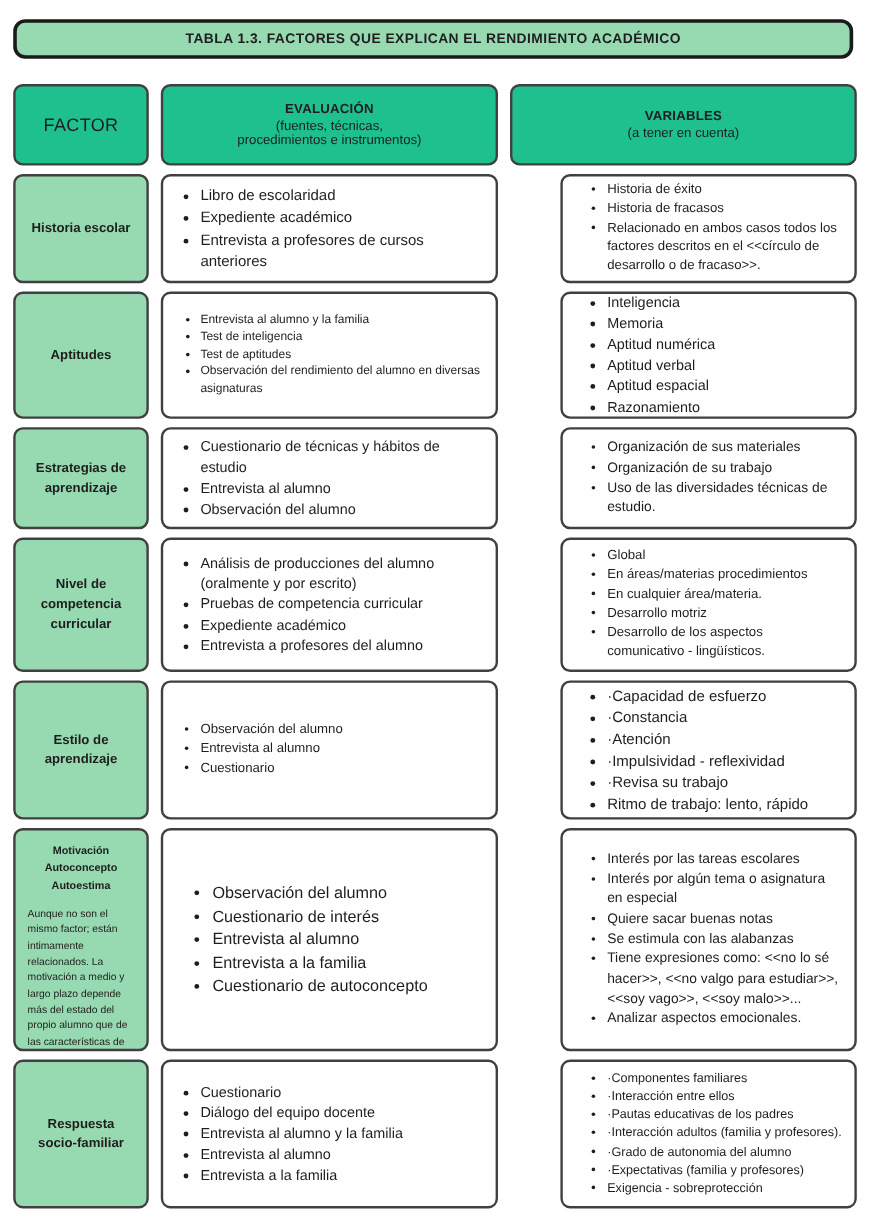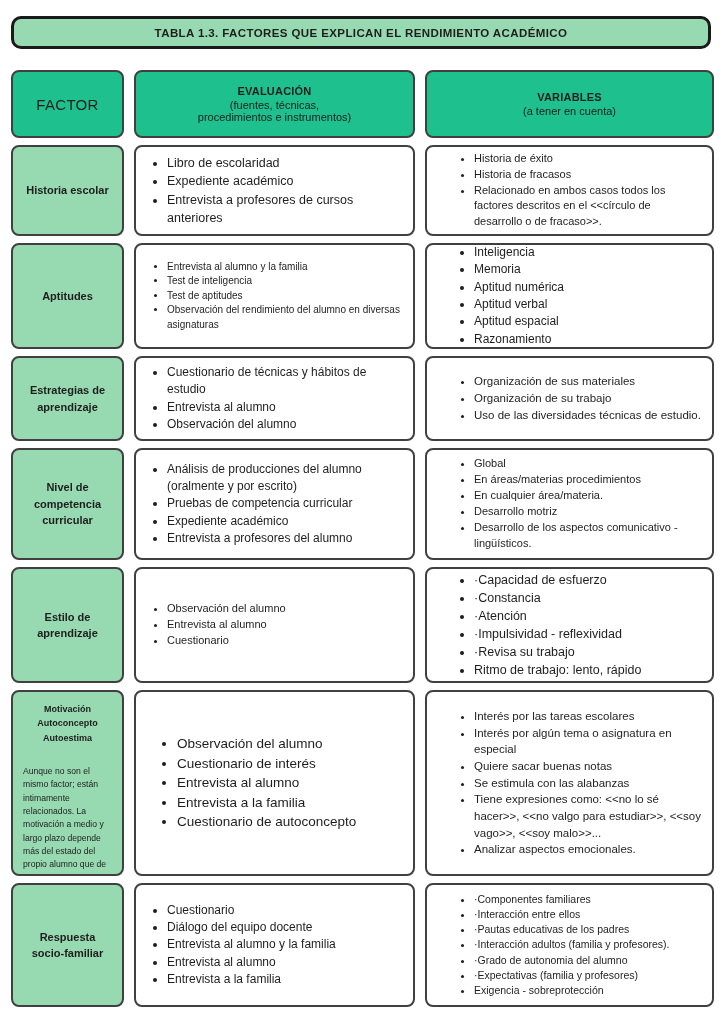--- a/index.html
+++ b/index.html
@@ -44,28 +44,28 @@
 
   .hdr-factor { font-size: 15px; font-weight: 500; letter-spacing: .3px; }
   .hdr-title { font-size: 11px; font-weight: 600; letter-spacing: .2px; }
   .hdr-title-bold { font-size: 11px; font-weight: 700; letter-spacing: .2px; }
   .hdr-sub { font-size: 11px; font-weight: 500; margin-top: 2px; }
   .prewrap { white-space: pre-line; }
 
   .factor-big { font-size: 11px; font-weight: 700; line-height: 1.5; }
   .factor-small { font-size: 11px; font-weight: 700; line-height: 1.5; }
 
-  .note-cell { justify-content: flex-start; padding-top: 10px; gap: 10px; }
+  .note-cell { justify-content: flex-start; padding-top: 10px; }
   .factor-tiny { font-size: 9px; font-weight: 700; line-height: 1.6; }
   .factor-note { font-size: 8.6px; font-weight: 500; line-height: 1.55; text-align: left; margin-top: 10px; }
 
   ul.blist { list-style: disc; padding-left: 17px; margin: 0; }
   ul.blist li { line-height: 1.45; }
   .eval-pad { padding-left: 14px; }
-  .vars-pad { padding-left: 30px; }
+  .vars-pad { padding-left: 20px; margin-left: 42px; }
   .big-ind { padding-left: 24px; }
 
   .f10  { font-size: 10px; }
   .f105 { font-size: 10.5px; }
   .f11  { font-size: 11px; }
   .f115 { font-size: 11.5px; }
   .f12  { font-size: 12px; }
   .f125 { font-size: 12.5px; }
   .f135 { font-size: 13.5px; }
   .lh-tight li { line-height: 1.35; }

